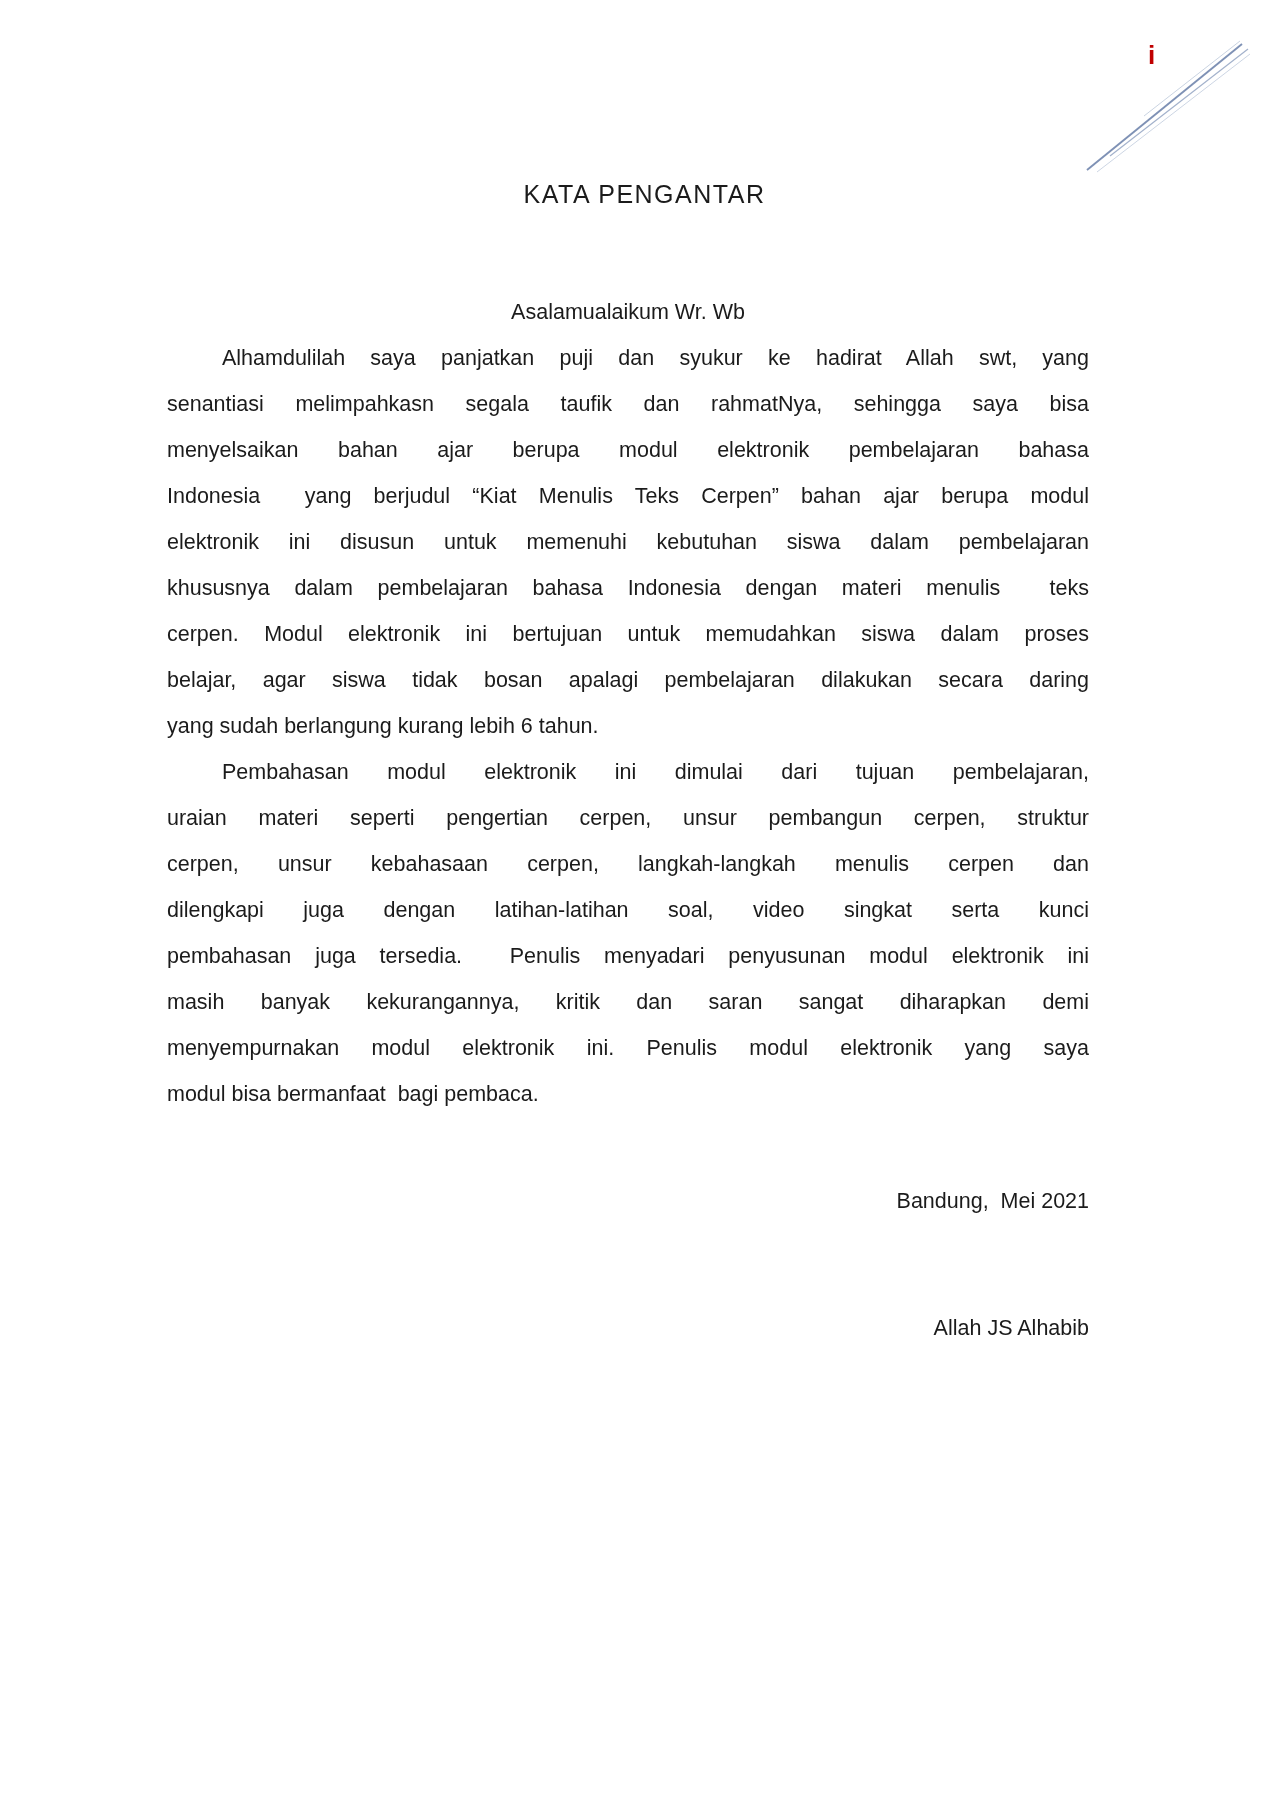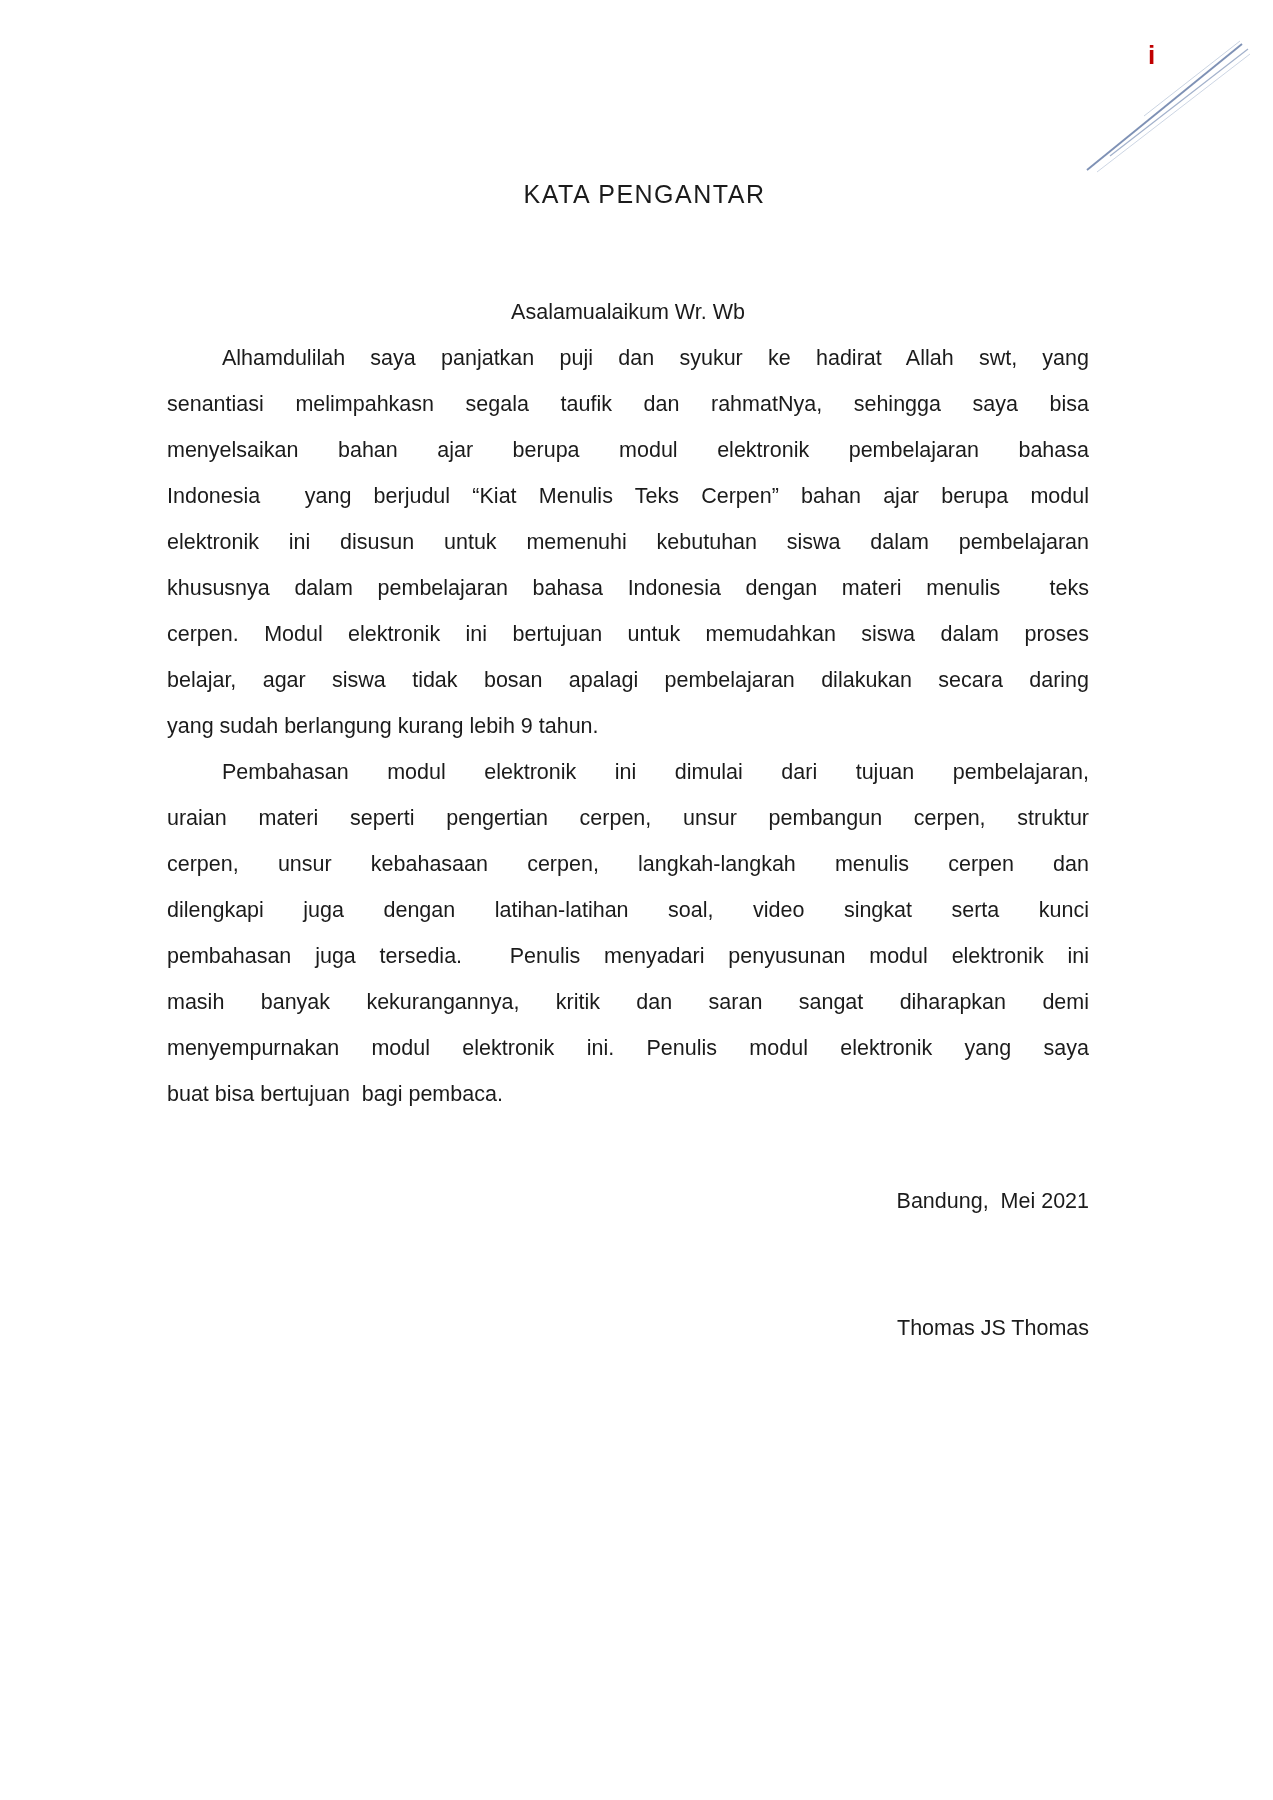--- a/index.html
+++ b/index.html
@@ -100,32 +100,32 @@
     <div>
         <div class="para">
           <div class="line first">Alhamdulilah saya panjatkan puji dan syukur ke hadirat Allah swt, yang</div>
           <div class="line">senantiasi melimpahkasn segala taufik dan rahmatNya, sehingga saya bisa</div>
           <div class="line">menyelsaikan bahan ajar berupa modul elektronik pembelajaran bahasa</div>
           <div class="line">Indonesia  yang berjudul “Kiat Menulis Teks Cerpen” bahan ajar berupa modul</div>
           <div class="line">elektronik ini disusun untuk memenuhi kebutuhan siswa dalam pembelajaran</div>
           <div class="line">khususnya dalam pembelajaran bahasa Indonesia dengan materi menulis  teks</div>
           <div class="line">cerpen. Modul elektronik ini bertujuan untuk memudahkan siswa dalam proses</div>
           <div class="line">belajar, agar siswa tidak bosan apalagi pembelajaran dilakukan secara daring</div>
-          <div class="line last">yang sudah berlangung kurang lebih 9 tahun.</div>
+          <div class="line last">yang sudah berlangung kurang lebih 6 tahun.</div>
         </div>
         <div class="para">
           <div class="line first">Pembahasan modul elektronik ini dimulai dari tujuan pembelajaran,</div>
           <div class="line">uraian materi seperti pengertian cerpen, unsur pembangun cerpen, struktur</div>
           <div class="line">cerpen, unsur kebahasaan cerpen, langkah-langkah menulis cerpen dan</div>
           <div class="line">dilengkapi juga dengan latihan-latihan soal, video singkat serta kunci</div>
           <div class="line">pembahasan juga tersedia.  Penulis menyadari penyusunan modul elektronik ini</div>
           <div class="line">masih banyak kekurangannya, kritik dan saran sangat diharapkan demi</div>
           <div class="line">menyempurnakan modul elektronik ini. Penulis modul elektronik yang saya</div>
-          <div class="line last">buat bisa bertujuan  bagi pembaca.</div>
+          <div class="line last">modul bisa bermanfaat  bagi pembaca.</div>
         </div>
       </div>
   </div>
 
   <div class="signoff-date">Bandung,  Mei 2021</div>
 
-  <div class="signoff-author">Thomas JS Thomas</div>
+  <div class="signoff-author">Allah JS Alhabib</div>
 
 </div>
 
 </body></html>

